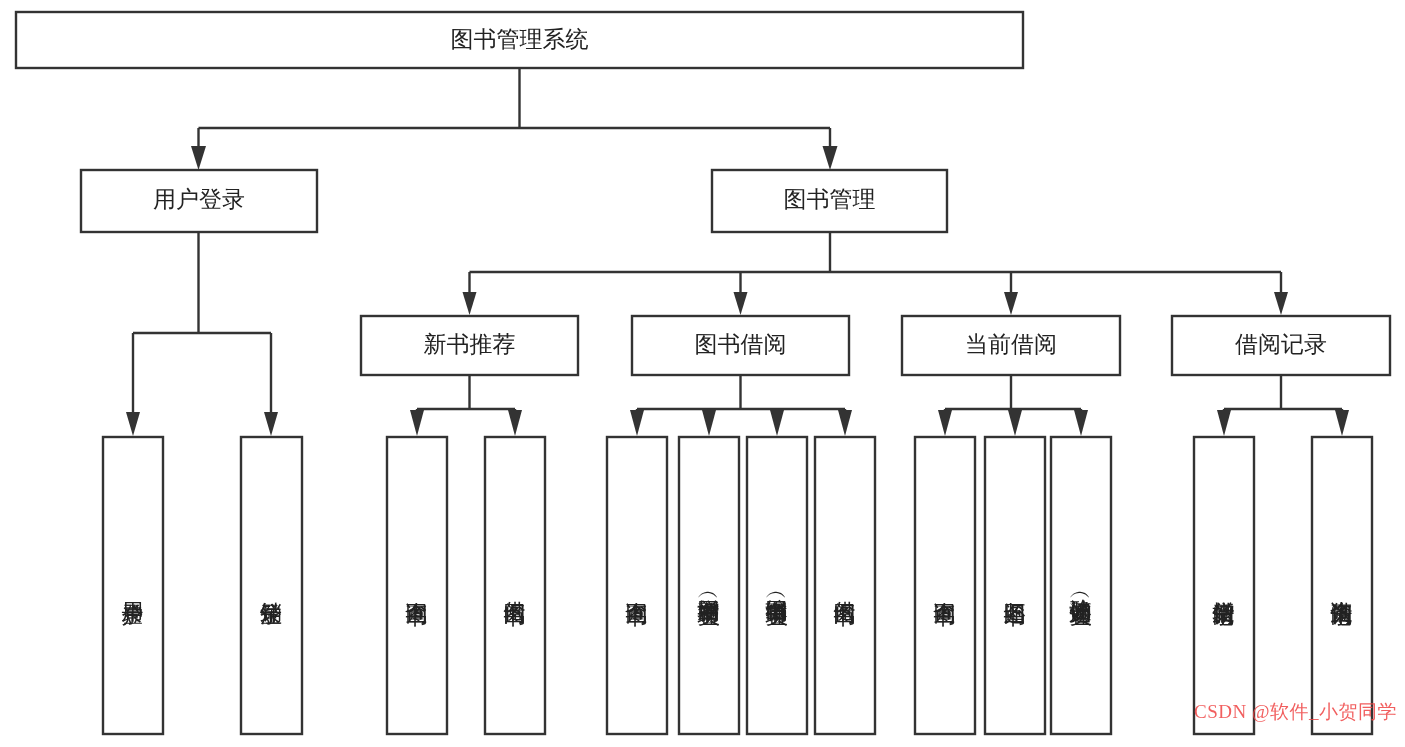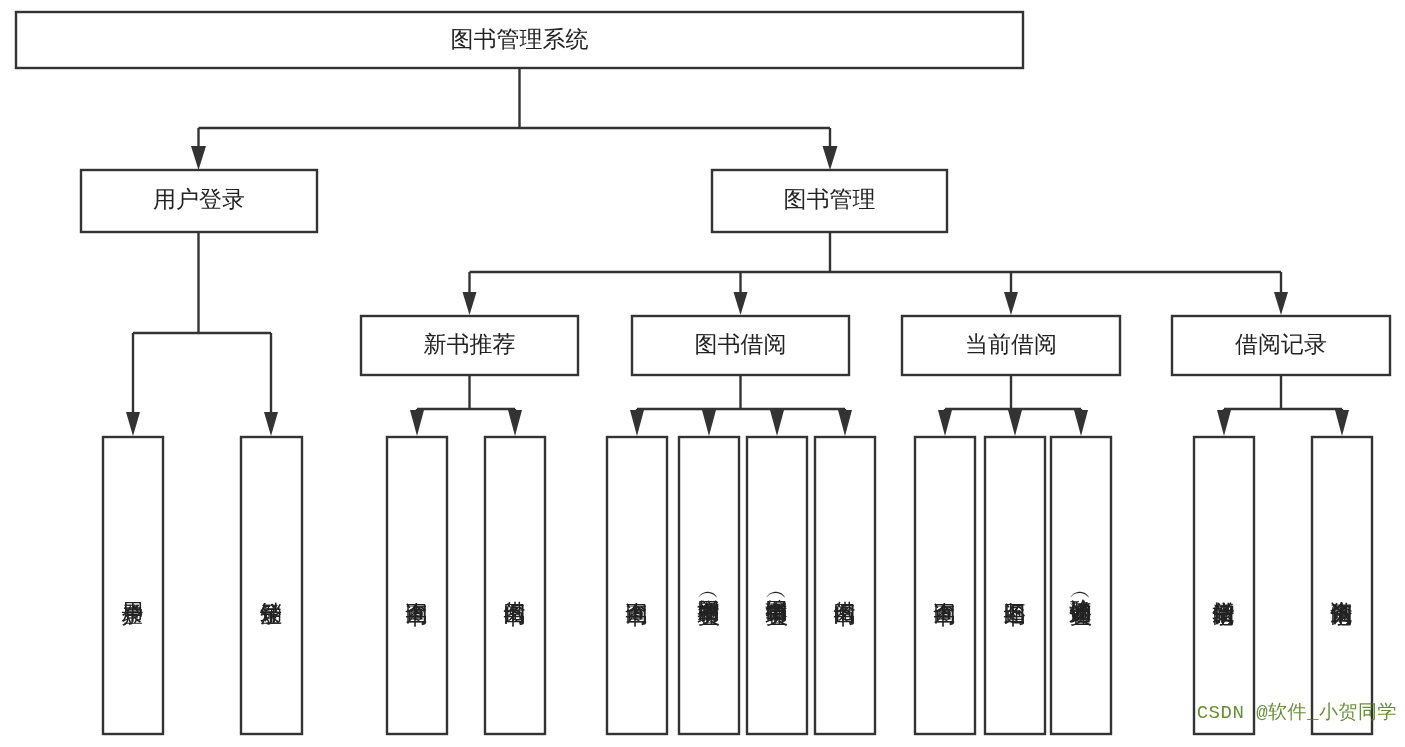--- a/index.html
+++ b/index.html
@@ -68,23 +68,23 @@
     letter-spacing: 1px;
     display: flex;
     align-items: center;
     justify-content: center;
     pointer-events: none;
   }
   .watermark {
     position: absolute;
     right: 8px;
     bottom: 4px;
-    font-family: Liberation Mono, monospace;
+    font-family: Liberation Serif, serif;
     font-size: 19px;
-    color: #4d7c0f;
+    color: #ef4444;
     opacity: 0.85;
     white-space: nowrap;
     letter-spacing: 0.5px;
   }
 </style>
 </head>
 <body>
 
 <div id="diagram-root">
 

